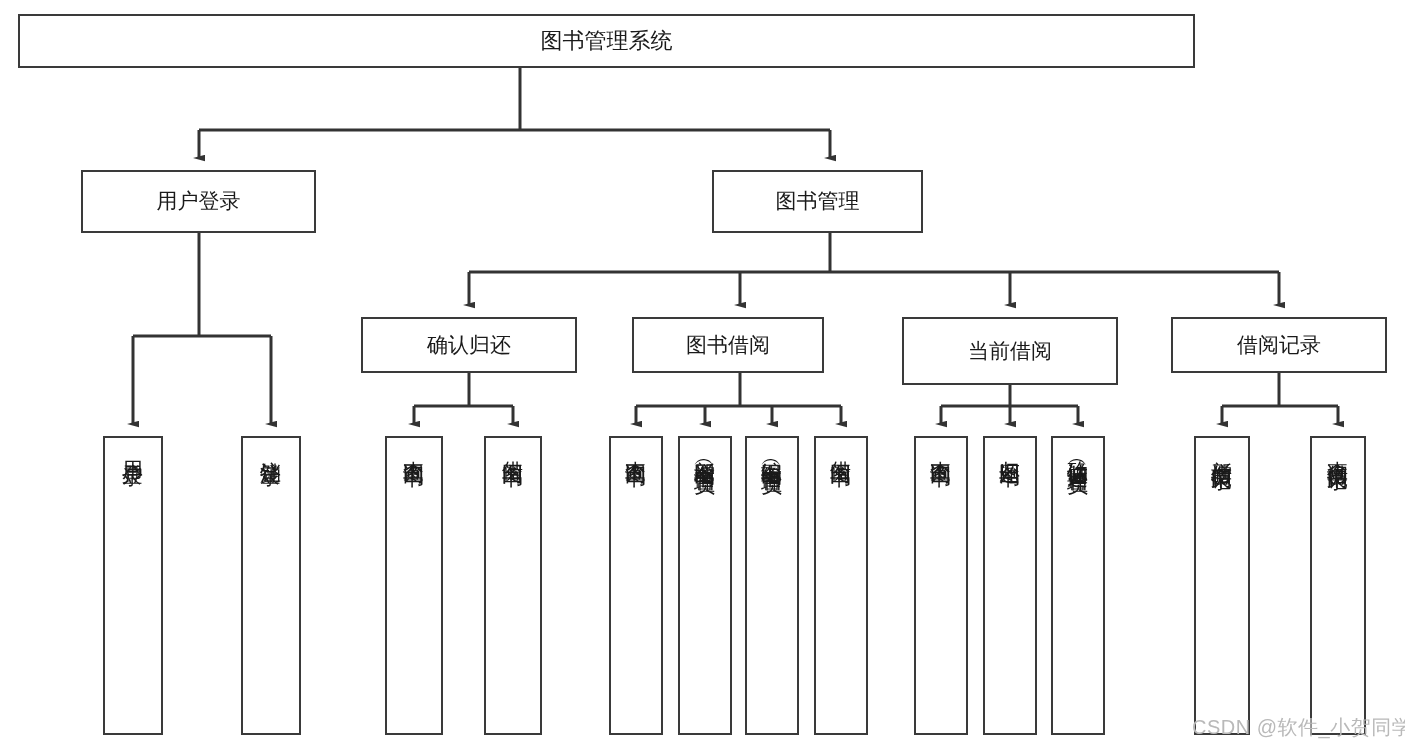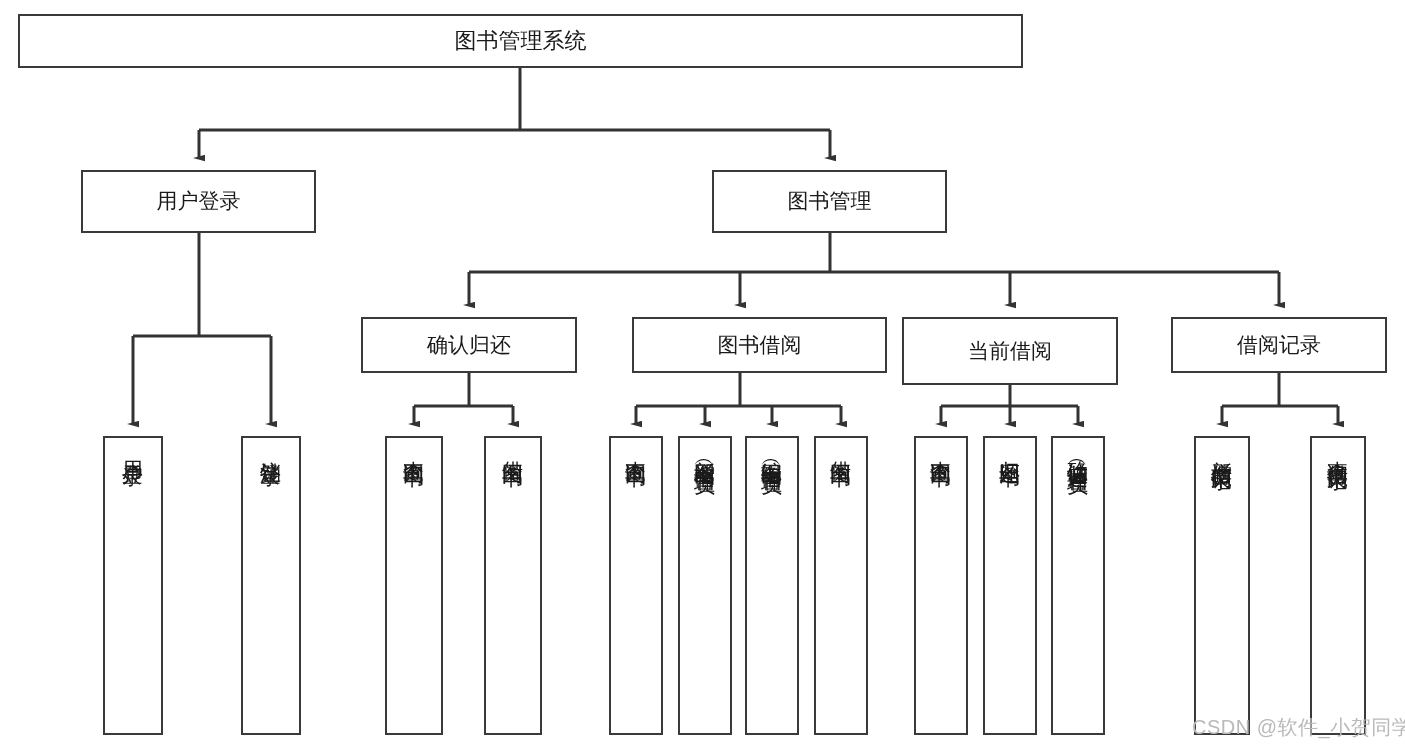--- a/index.html
+++ b/index.html
@@ -120,35 +120,35 @@
       <path d="M 1010 406 L 1010 424" marker-end="url(#arrow)"></path>
       <path d="M 1078 406 L 1078 424" marker-end="url(#arrow)"></path>
 
       <path d="M 1279 373 L 1279 406"></path>
       <path d="M 1222 406 L 1338 406"></path>
       <path d="M 1222 406 L 1222 424" marker-end="url(#arrow)"></path>
       <path d="M 1338 406 L 1338 424" marker-end="url(#arrow)"></path>
     </g>
   </svg>
 
-  <div class="node h root" style="left:18px; top:14px; width:1005px; height:54px;">
+  <div class="node h root" style="left:18px; top:14px; width:1177px; height:54px;">
     <span class="node-label">图书管理系统</span>
   </div>
 
   <div class="node h" style="left:81px; top:170px; width:235px; height:63px;">
     <span class="node-label">用户登录</span>
   </div>
-  <div class="node h" style="left:712px; top:170px; width:235px; height:63px;">
+  <div class="node h" style="left:712px; top:170px; width:211px; height:63px;">
     <span class="node-label">图书管理</span>
   </div>
 
   <div class="node h" style="left:361px; top:317px; width:216px; height:56px;">
     <span class="node-label">确认归还</span>
   </div>
-  <div class="node h" style="left:632px; top:317px; width:255px; height:56px;align-items:center;">
+  <div class="node h" style="left:632px; top:317px; width:192px; height:56px;align-items:center;">
     <span class="node-label">图书借阅</span>
   </div>
   <div class="node h" style="left:902px; top:317px; width:216px; height:68px;">
     <span class="node-label">当前借阅</span>
   </div>
   <div class="node h" style="left:1171px; top:317px; width:216px; height:56px;">
     <span class="node-label">借阅记录</span>
   </div>
 
   <div class="node v" style="left:103px; top:436px; width:60px; height:299px;">

